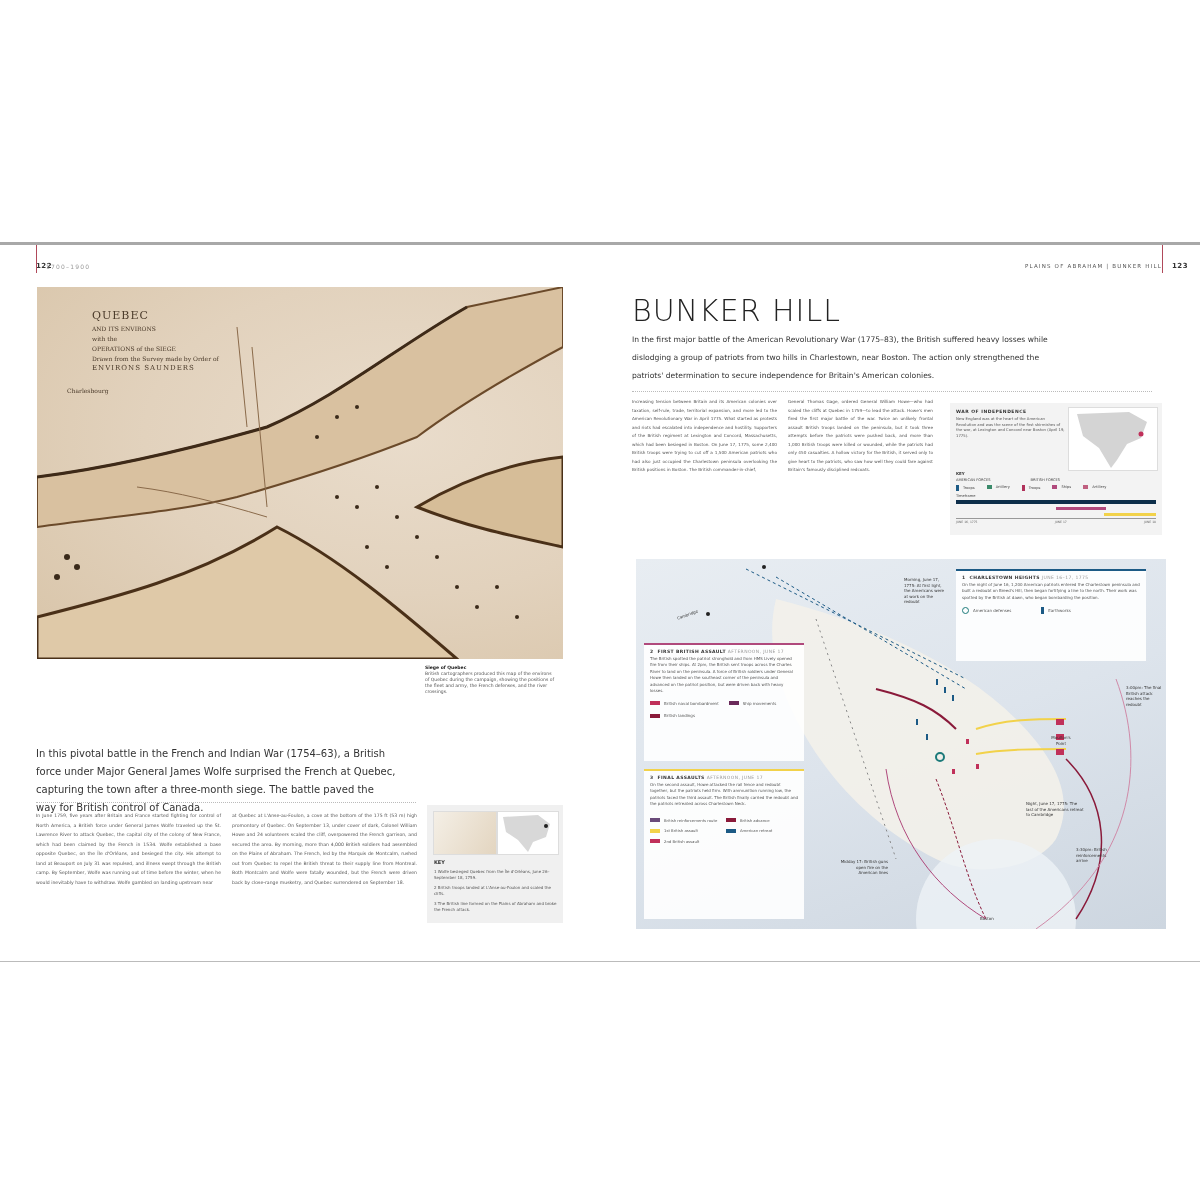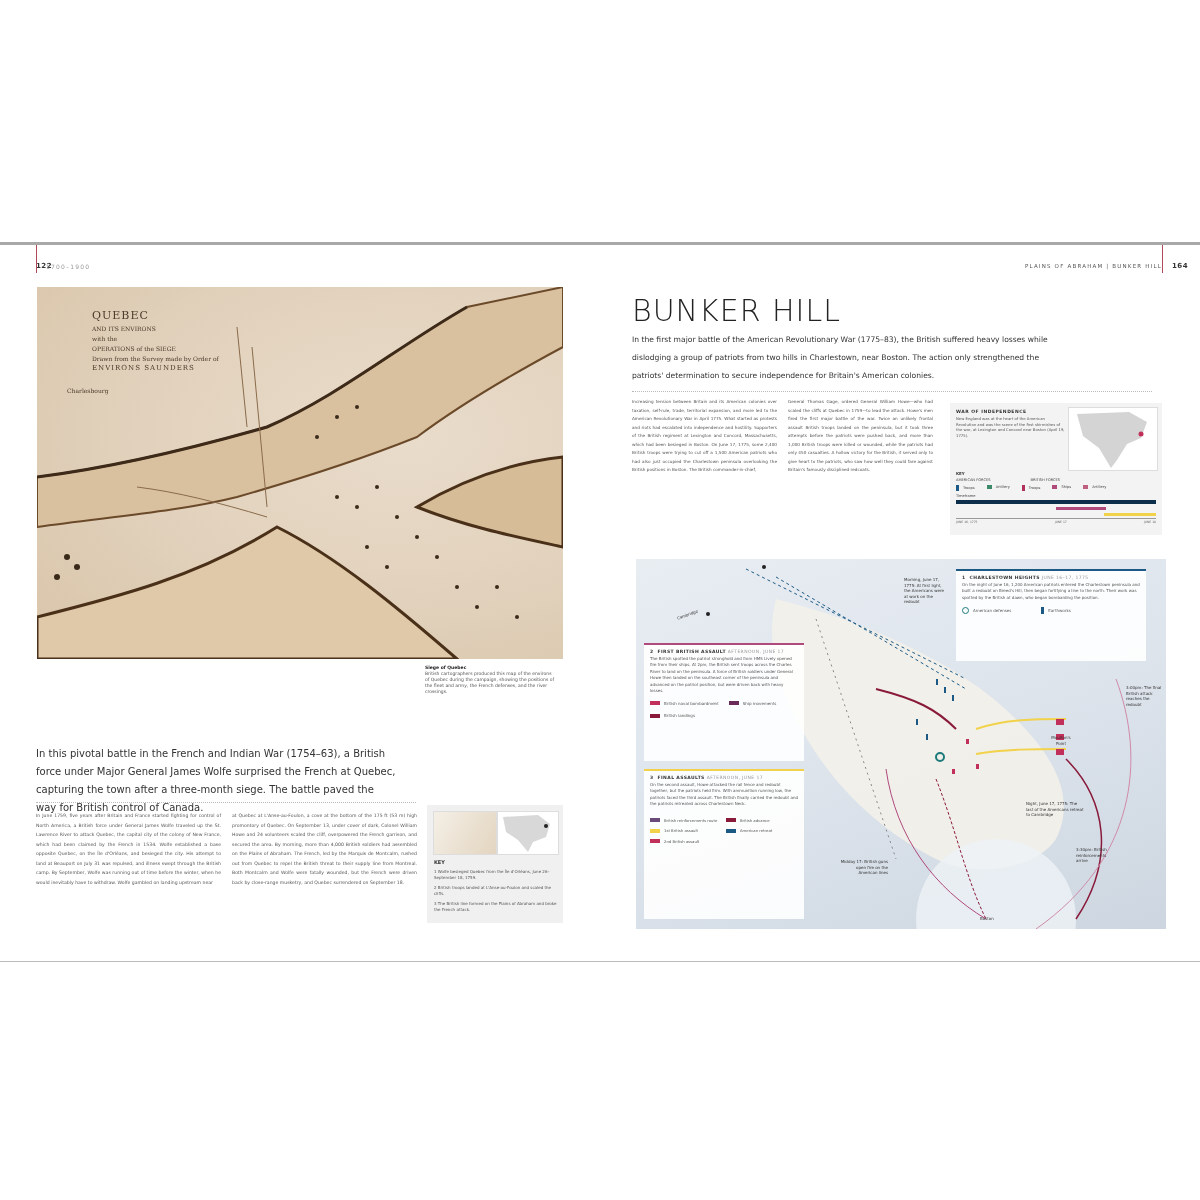--- a/index.html
+++ b/index.html
@@ -111,21 +111,21 @@
         <div class="key-item">1 Wolfe besieged Quebec from the Île d'Orléans, June 26–September 18, 1759.</div>
         <div class="key-item">2 British troops landed at L'Anse-au-Foulon and scaled the cliffs.</div>
         <div class="key-item">3 The British line formed on the Plains of Abraham and broke the French attack.</div>
       </div>
     </div>
   </div>
 
   <div class="page right">
     <div class="runhead" style="right:38px;top:18px;color:#555;font-size:5.5px;">PLAINS OF ABRAHAM | BUNKER HILL</div>
     <div class="rule-v" style="left:562px;"></div>
-    <div class="pgnum" style="left:572px;">164</div>
+    <div class="pgnum" style="left:572px;">123</div>
 
     <div class="title-big" style="left:32px;top:48px;font-size:30px;">BUNKER HILL</div>
     <div class="intro" style="left:32px;top:86px;width:420px;font-size:7.6px;">In the first major battle of the American Revolutionary War (1775–83), the British suffered heavy losses while dislodging a group of patriots from two hills in Charlestown, near Boston. The action only strengthened the patriots' determination to secure independence for Britain's American colonies.</div>
 
     <div class="hr-dots" style="left:32px;top:146px;width:520px;"></div>
 
     <div class="body-col" style="left:32px;top:153px;width:145px;font-size:4.2px;line-height:8.5px;">Increasing tension between Britain and its American colonies over taxation, self-rule, trade, territorial expansion, and more led to the American Revolutionary War in April 1775. What started as protests and riots had escalated into independence and hostility. Supporters of the British regiment at Lexington and Concord, Massachusetts, which had been besieged in Boston. On June 17, 1775, some 2,400 British troops were trying to cut off a 1,500 American patriots who had also just occupied the Charlestown peninsula overlooking the British positions in Boston. The British commander-in-chief,</div>
     <div class="body-col" style="left:188px;top:153px;width:145px;font-size:4.2px;line-height:8.5px;">General Thomas Gage, ordered General William Howe—who had scaled the cliffs at Quebec in 1759—to lead the attack. Howe's men fired the first major battle of the war. Twice an unlikely frontal assault British troops landed on the peninsula, but it took three attempts before the patriots were pushed back, and more than 1,000 British troops were killed or wounded, while the patriots had only 450 casualties. A hollow victory for the British, it served only to give heart to the patriots, who saw how well they could fare against Britain's famously disciplined redcoats.</div>
 
     <div class="sidebox" style="left:350px;top:158px;width:212px;height:132px;background:#f3f3f3;">

